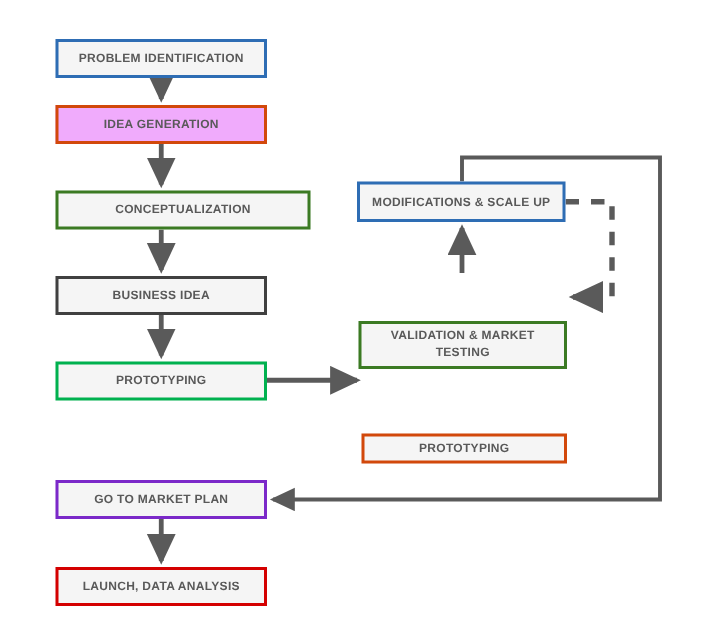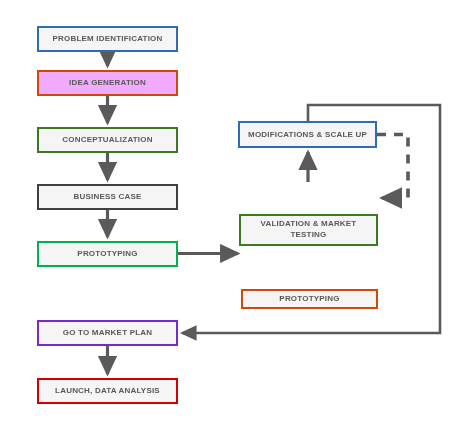--- a/index.html
+++ b/index.html
@@ -72,23 +72,23 @@
 
     <path d="M308,121 L308,105 L440,105 L440,333 L182,333" fill="none" stroke="#5a5a5a" stroke-width="2.6" marker-end="url(#arrow)"></path>
 
     <line x1="107.5" y1="346" x2="107.5" y2="374" stroke="#5a5a5a" stroke-width="3.2" marker-end="url(#arrow)"></line>
   </svg>
 
   <div class="node" style="left: 37px; top: 14px; width: 141px; height: 26px; border-color: rgb(46, 109, 180); background: rgb(245, 245, 245); color: rgb(89, 89, 89); margin-top: 12px;">PROBLEM IDENTIFICATION</div>
 
   <div class="node" style="left: 37px; top: 70px; width: 141px; height: 26px; border-color: rgb(210, 72, 11); background: #f0abfc; color: rgb(89, 89, 89);">IDEA GENERATION</div>
 
-  <div class="node" style="left: 37px; top: 127px; width: 141px; height: 26px; border-color: rgb(59, 122, 35); background: rgb(245, 245, 245); color: rgb(89, 89, 89);">CONCEPTUALIZATION</div>
+  <div class="node" style="left: 37px; top: 127px; width: 170px; height: 26px; border-color: rgb(59, 122, 35); background: rgb(245, 245, 245); color: rgb(89, 89, 89);">CONCEPTUALIZATION</div>
 
-  <div class="node" style="left: 37px; top: 184px; width: 141px; height: 26px; border-color: rgb(64, 64, 64); background: rgb(245, 245, 245); color: rgb(89, 89, 89);">BUSINESS CASE</div>
+  <div class="node" style="left: 37px; top: 184px; width: 141px; height: 26px; border-color: rgb(64, 64, 64); background: rgb(245, 245, 245); color: rgb(89, 89, 89);">BUSINESS IDEA</div>
 
   <div class="node" style="left: 37px; top: 241px; width: 141px; height: 26px; border-color: rgb(0, 177, 79); background: rgb(245, 245, 245); color: rgb(89, 89, 89);">PROTOTYPING</div>
 
   <div class="node" style="left: 37px; top: 378px; width: 141px; height: 26px; border-color: rgb(212, 0, 0); background: rgb(245, 245, 245); color: rgb(89, 89, 89);">LAUNCH, DATA ANALYSIS</div>
 
   <div class="node" style="left: 37px; top: 320px; width: 141px; height: 26px; border-color: rgb(123, 41, 201); background: rgb(245, 245, 245); color: rgb(89, 89, 89);">GO TO MARKET PLAN</div>
 
   <div class="node" style="left: 241px; top: 241px; width: 137px; height: 20px; border-color: rgb(210, 72, 11); background: rgb(245, 245, 245); color: rgb(89, 89, 89); margin-top: 48px;">PROTOTYPING</div>
 
   <div class="node two-line" style="left: 239px; top: 182px; width: 139px; height: 32px; border-color: rgb(59, 122, 35); background: rgb(245, 245, 245); color: rgb(89, 89, 89);">VALIDATION &amp; MARKET TESTING</div>

